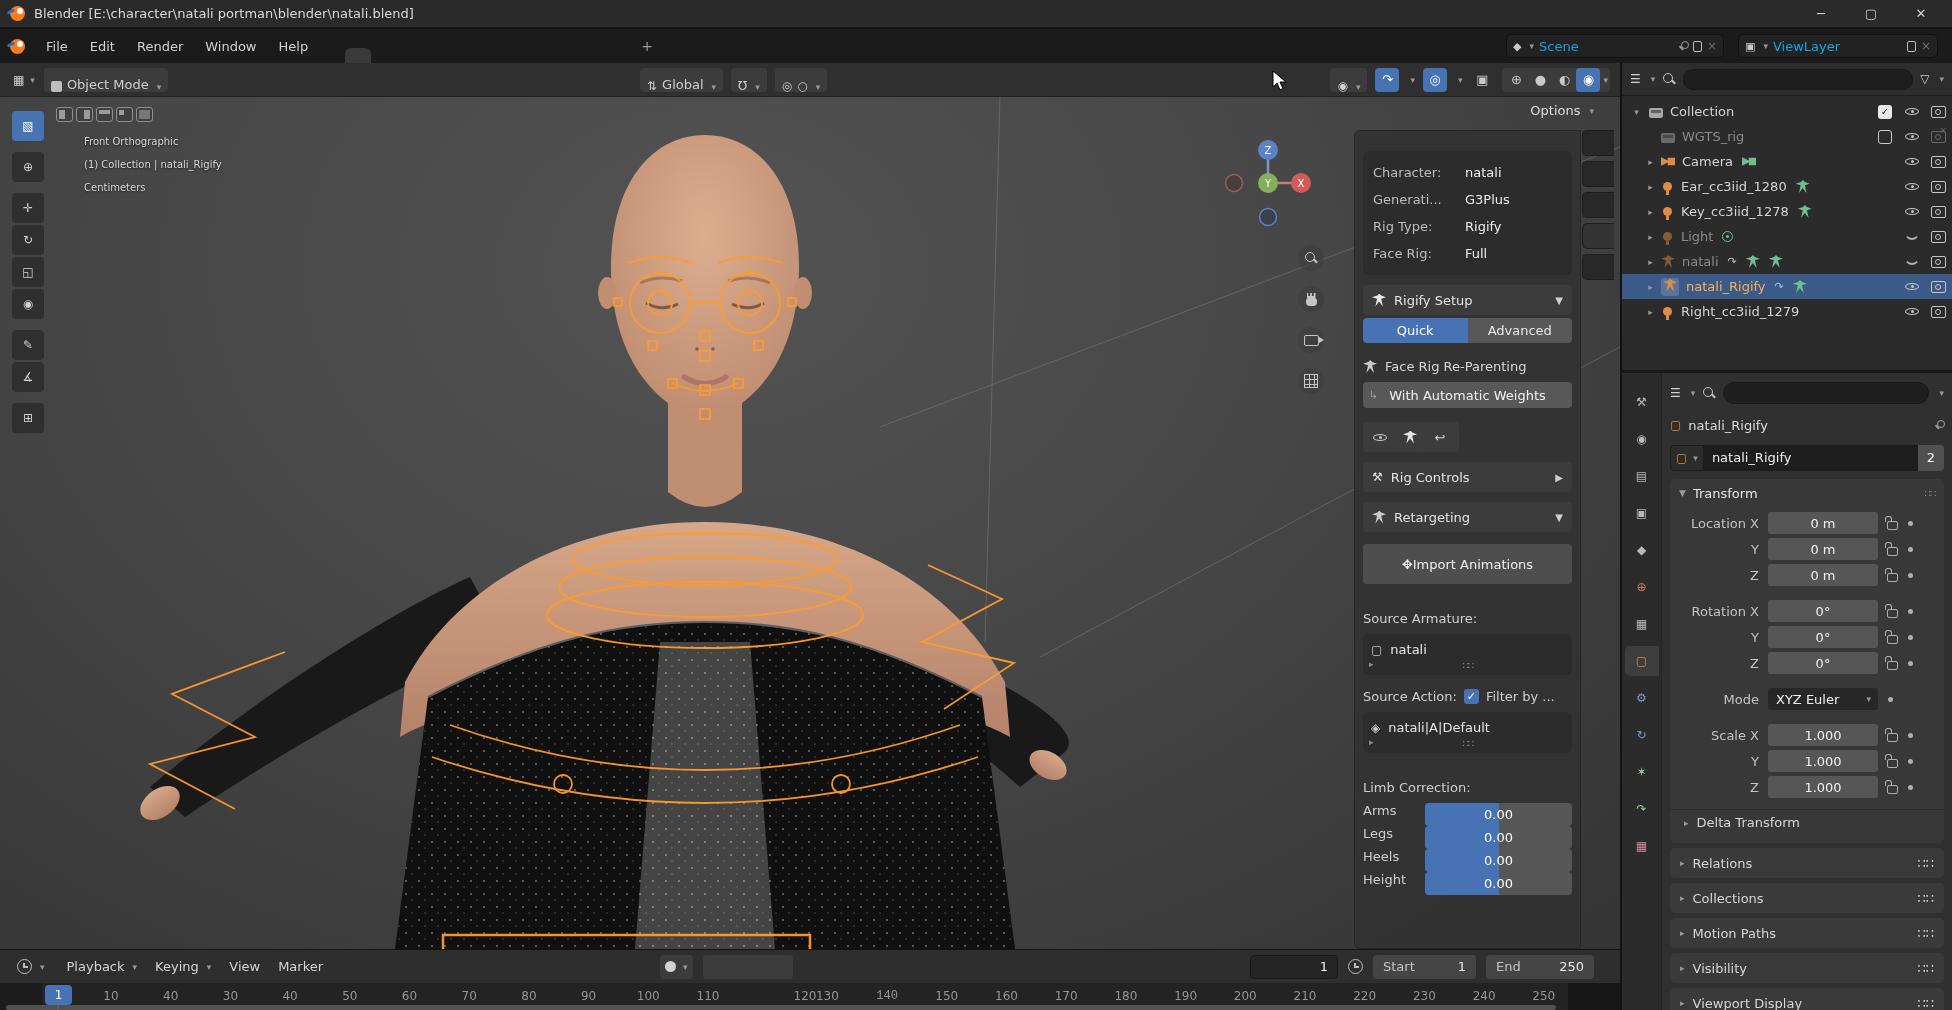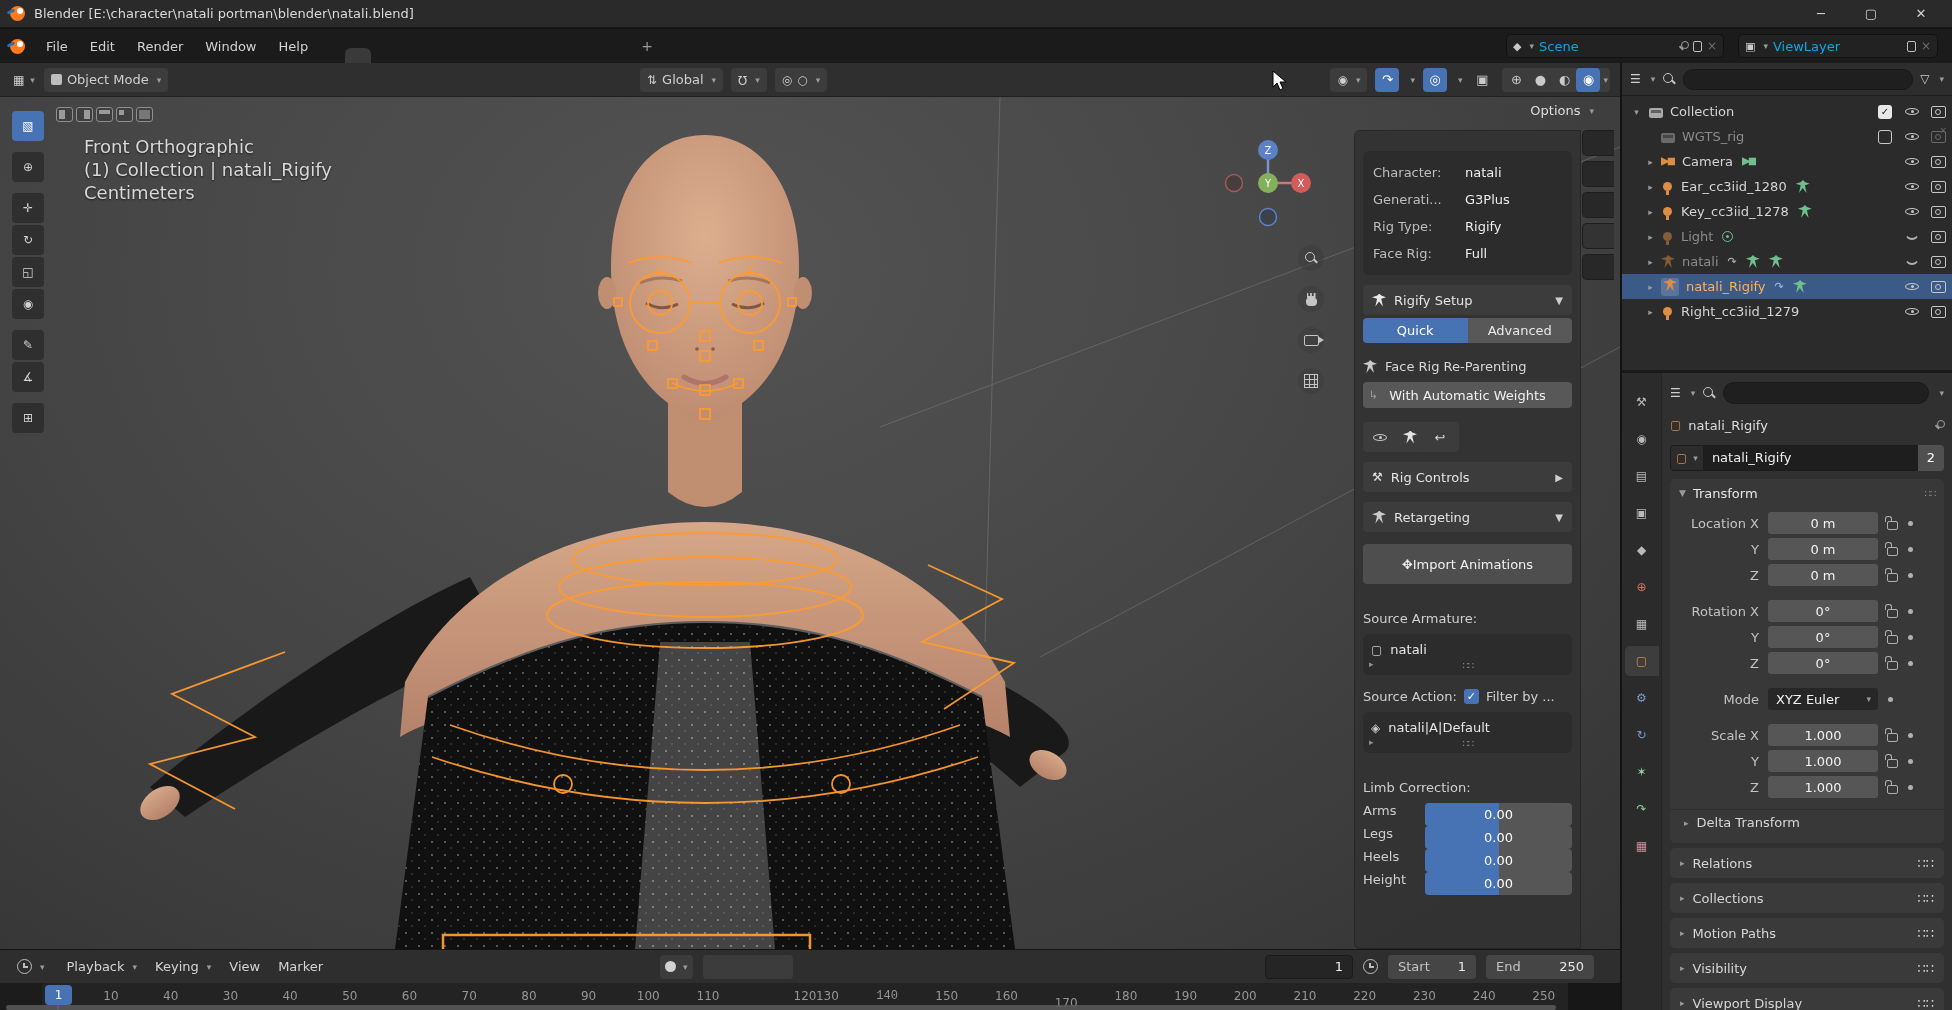--- a/index.html
+++ b/index.html
@@ -30,31 +30,31 @@
 .wicon{color:#c9c9c9;font-size:11px}
 .pin-i{width:10px;height:10px;position:relative;opacity:.8}
 .pin-i::before{content:'';position:absolute;left:3px;top:0;width:6px;height:6px;border:1.5px solid #bbb;border-radius:50%}
 .pin-i::after{content:'';position:absolute;left:1px;top:6px;width:5px;height:1.5px;background:#bbb;transform:rotate(45deg)}
 .copy-i{width:9px;height:11px;border:1.3px solid #bdbdbd;border-radius:2px;position:relative;background:#222}
 .copy-i::before{content:'';position:absolute;left:-4px;top:2px;width:9px;height:11px;border:1.3px solid #8a8a8a;border-radius:2px;z-index:-1}
 .x-dim{color:#6e6e6e;font-size:12px}
 
 #viewport{position:absolute;left:0;top:63px;width:1620px;height:886px}
 .vh{position:relative;height:34px;background:#2f2f2f;border-bottom:1px solid #212121;display:flex;align-items:center;padding:0 8px;gap:4px}
-.vh-pill{display:flex;align-items:center;gap:5px;background:#3c3c3c;border-radius:4px;height:24px;padding:0 7px}
+.vh-pill{display:flex;align-items:flex-end;gap:5px;background:#3c3c3c;border-radius:4px;height:24px;padding:0 7px}
 .vh-btn{display:flex;align-items:center;gap:3px;height:24px;padding:0 5px;border-radius:4px;color:#cfcfcf}
 .vh-menu{padding:4px 10px;color:#d6d6d6}
 .vh-center{position:absolute;left:640px;display:flex;gap:8px;align-items:center}
 .vh-right{position:absolute;right:10px;display:flex;gap:8px;align-items:center}
 .tgl{width:24px;height:24px;display:flex;align-items:center;justify-content:center;border-radius:4px;color:#c9c9c9}
 .tgl.on{background:#4772b3;color:#fff}
 .shade-grp{display:flex;background:#3c3c3c;border-radius:4px;height:24px;align-items:center;padding:0 2px}
 .modesq{width:11px;height:11px;background:#bdbdbd;border-radius:2px;display:inline-block}
 .canvas{position:relative;width:1620px;height:852px;background:radial-gradient(ellipse at 44% 20%,#535353 0%,#474747 45%,#343434 100%);overflow:hidden}
-.ov-text{position:absolute;left:84px;color:#d8d8d8;font-size:18px;text-shadow:0 1px 2px rgba(0,0,0,.6)}
+.ov-text{position:absolute;left:84px;color:#d8d8d8;font-size:10px;text-shadow:0 1px 2px rgba(0,0,0,.6)}
 .options-btn{position:absolute;right:26px;top:6px;display:flex;gap:6px;align-items:center;color:#dedede;font-size:13px}
 .mini-toggles{position:absolute;left:56px;top:10px;display:flex;gap:3px}
 .mini-toggles span{width:17px;height:15px;border:1px solid #8f8f8f;border-radius:3px;background:#3f3f3f;position:relative}
 .mini-toggles span::after{content:'';position:absolute;left:2px;top:2px;width:6px;height:9px;background:#9a9a9a}
 .mini-toggles span:nth-child(2)::after{left:auto;right:2px}
 .mini-toggles span:nth-child(3)::after{width:11px;height:4px}
 .mini-toggles span:nth-child(4)::after{width:5px;height:5px}
 .mini-toggles span:nth-child(5)::after{width:11px;height:9px;background:#777}
 
 .toolcol{position:absolute;left:12px;top:14px;display:flex;flex-direction:column;gap:2px}
@@ -949,21 +949,21 @@
             <span class="tr-btn"></span>
             <span class="tr-btn"></span>
             <span class="tr-btn"></span>
             <span class="tr-btn"></span>
             <span class="tr-btn"></span>
           </span>
       </div>
       <div class="tl-right">
         <span class="framefield">1</span>
         <span class="clock-i"></span>
-        <span class="sefield" style="width:88px">
+        <span class="sefield" style="width:103px">
           <span class="sl">Start</span>
           <span style="margin-left:auto">1</span>
         </span>
         <span class="sefield" style="width:108px">
           <span class="sl">End</span>
           <span style="margin-left:auto">250</span>
         </span>
       </div>
     </div>
     <div class="ruler">
@@ -979,21 +979,21 @@
           <span class="tick" style="left: 469.2px;">70</span>
           <span class="tick" style="left: 528.9px;">80</span>
           <span class="tick" style="left: 588.6px;">90</span>
           <span class="tick" style="left: 648.3px;">100</span>
           <span class="tick" style="left: 708px;">110</span>
           <span class="tick" style="left: 805px;">120</span>
           <span class="tick" style="left: 827.4px;">130</span>
           <span class="tick" style="left: 887.1px; font-family: Liberation Mono, monospace;">140</span>
           <span class="tick" style="left: 946.8px;">150</span>
           <span class="tick" style="left: 1006.5px;">160</span>
-          <span class="tick" style="left: 1066.2px; margin-top: 7px;">170</span>
+          <span class="tick" style="left: 1066.2px;">170</span>
           <span class="tick" style="left: 1125.9px;">180</span>
           <span class="tick" style="left: 1185.6px;">190</span>
           <span class="tick" style="left: 1245.3px;">200</span>
           <span class="tick" style="left: 1305px;">210</span>
           <span class="tick" style="left: 1364.7px;">220</span>
           <span class="tick" style="left: 1424.4px;">230</span>
           <span class="tick" style="left: 1484.1px;">240</span>
           <span class="tick" style="left: 1543.8px;">250</span>
         </div>
       <div class="shadeR"></div>

